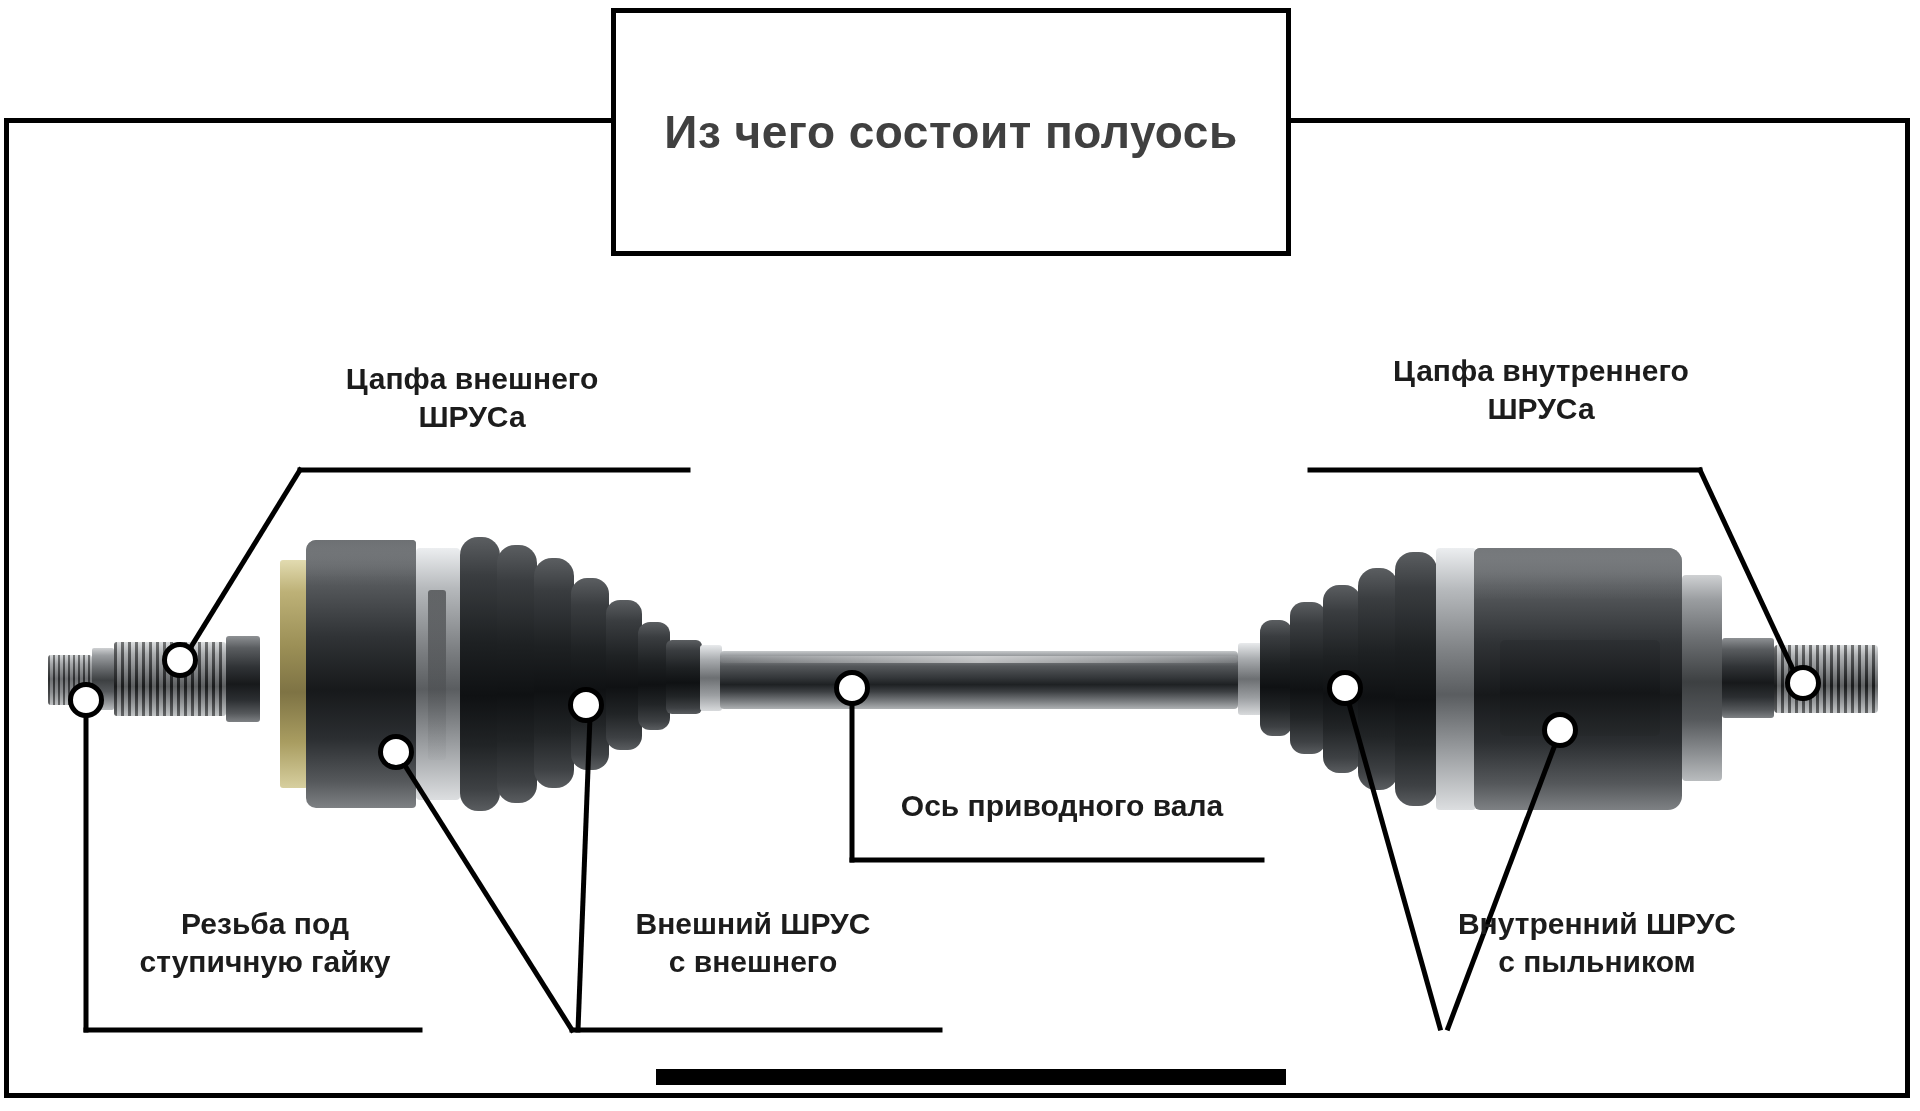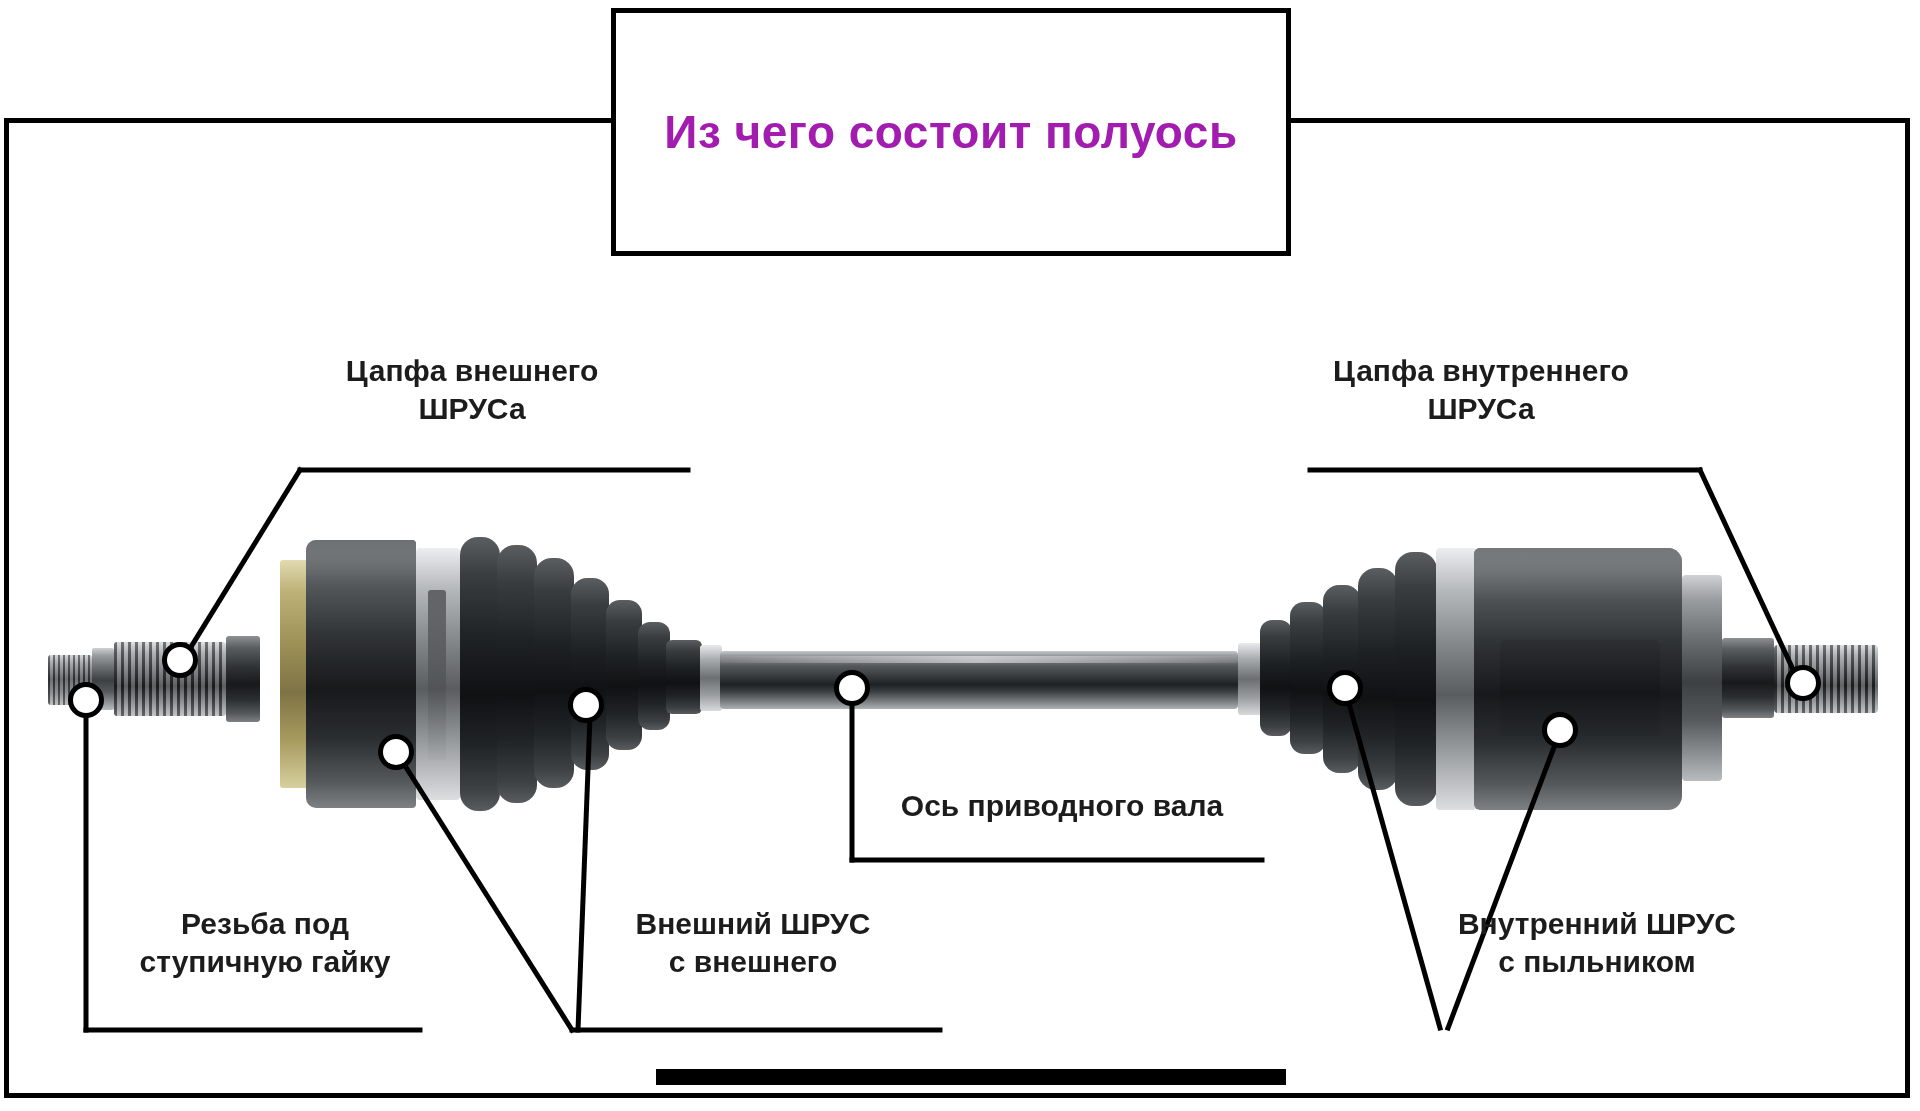--- a/index.html
+++ b/index.html
@@ -40,21 +40,21 @@
     background: #ffffff;
     box-sizing: border-box;
     z-index: 8;
     display: flex;
     align-items: center;
     justify-content: center;
   }
   #title-text {
     font-size: 46px;
     font-weight: bold;
-    color: #a21caf;
+    color: #404040;
     letter-spacing: 0.5px;
     white-space: nowrap;
   }
 
   
   .label {
     position: absolute;
     z-index: 7;
     font-size: 30px;
     font-weight: bold;
@@ -241,24 +241,24 @@
   <div class="dot" style="left:568px; top:687px; width:36px; height:36px;"></div>
   <div class="dot" style="left:834px; top:670px; width:36px; height:36px;"></div>
   <div class="dot" style="left:1327px; top:670px; width:36px; height:36px;"></div>
   <div class="dot" style="left:1542px; top:712px; width:36px; height:36px;"></div>
   <div class="dot" style="left:1785px; top:665px; width:36px; height:36px;"></div>
 
   <div id="title-box">
     <span id="title-text">Из чего состоит полуось</span>
   </div>
 
-  <div class="label" style="left:312px; top:352px; width:320px;">Цапфа внешнего
+  <div class="label" style="left:312px; top:360px; width:320px;">Цапфа внешнего
 ШРУСа</div>
 
-  <div class="label" style="left:1296px; top:352px; width:370px;">Цапфа внутреннего
+  <div class="label" style="left:1356px; top:352px; width:370px;">Цапфа внутреннего
 ШРУСа</div>
 
   <div class="label" style="left:862px; top:787px; width:400px;">Ось приводного вала</div>
 
   <div class="label" style="left:100px; top:905px; width:330px;">Резьба под
 ступичную гайку</div>
 
   <div class="label" style="left:578px; top:905px; width:350px;">Внешний ШРУС
 с внешнего</div>
 

